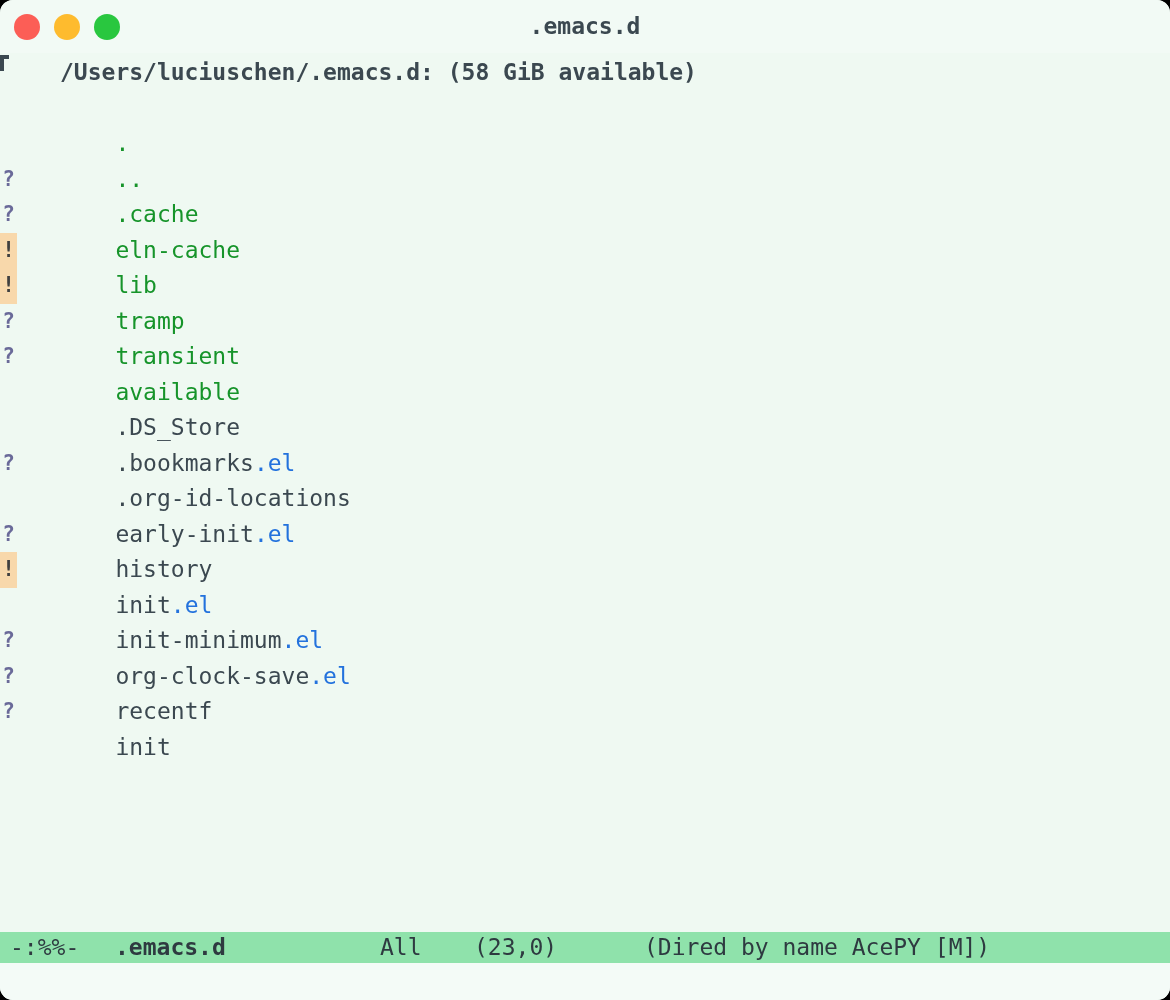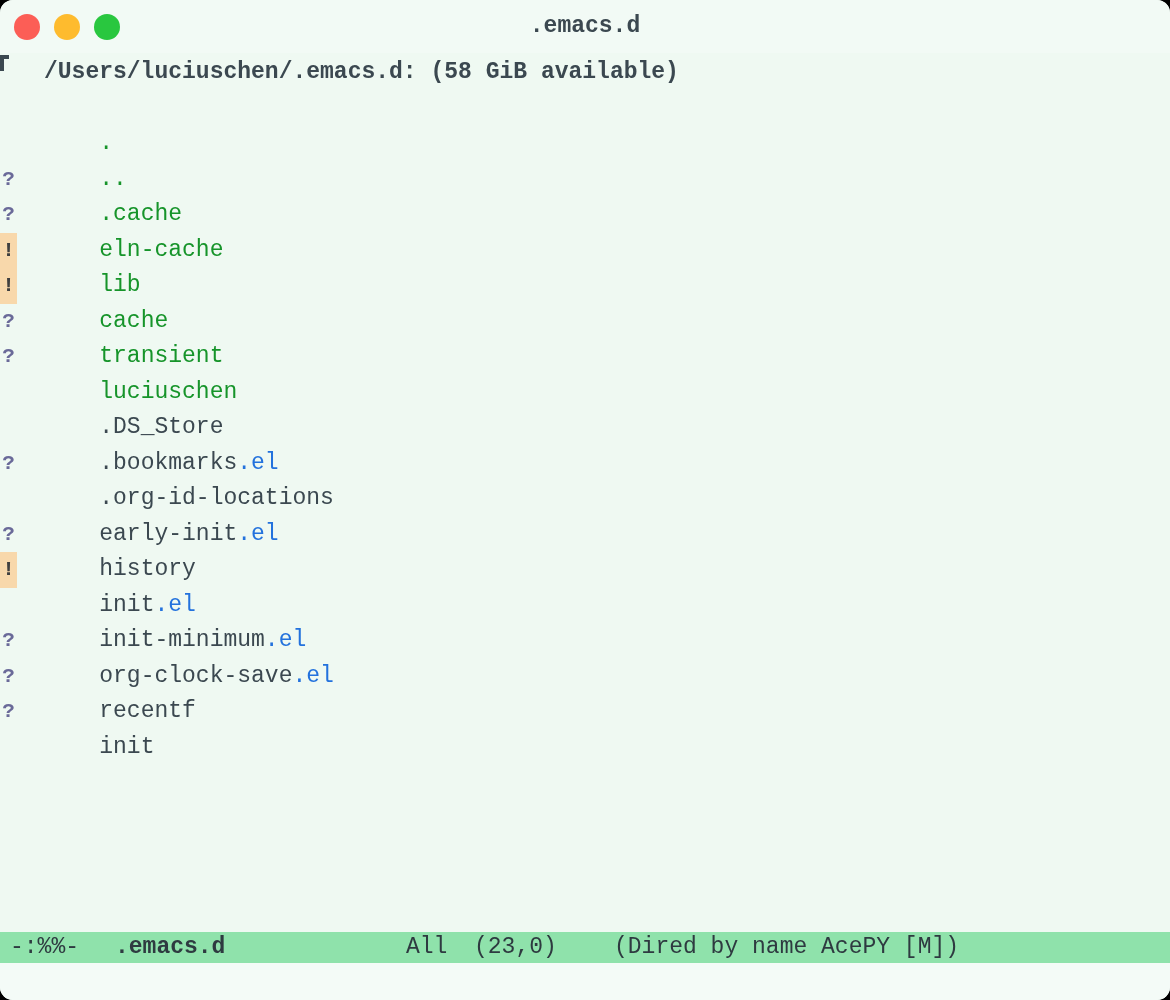--- a/index.html
+++ b/index.html
@@ -11,21 +11,20 @@
     font-family: "DejaVu Sans Mono", monospace;
   }
   .window {
     position: relative;
     width: 1170px;
     height: 1000px;
     border-radius: 13px;
     overflow: hidden;
     background: var(--window-bg, #eff9f2);
     box-sizing: border-box;
-    font-family: Liberation Mono, monospace;
   }
   
   .titlebar {
     position: relative;
     height: 53px;
     background: var(--titlebar-bg, #f2faf5);
   }
   .traffic-lights {
     position: absolute;
     left: 14px;
@@ -67,21 +66,21 @@
     width: 9px;
     height: 16px;
     border-top: 4px solid var(--text, #3b4850);
     border-left: 4px solid var(--text, #3b4850);
     box-sizing: border-box;
   }
   .line {
     position: relative;
     height: 35.5px;
     line-height: 35.5px;
-    padding-left: 44px;
+    padding-left: 60px;
     font-size: 23px;
     color: var(--text, #3b4850);
     white-space: pre;
   }
   .line.header { font-weight: bold; }
   .entry .mark {
     position: absolute;
     left: 0;
     top: 0;
     width: 17px;
@@ -106,23 +105,23 @@
     height: 31px;
     background: var(--modeline-bg, #8fe2ab);
     color: #2e3a40;
     font-size: 23px;
     line-height: 31px;
     white-space: pre;
   }
   .modeline span { position: absolute; top: 0; }
   .ml-status   { left: 10px; }
   .ml-buffer   { left: 115px; font-weight: bold; }
-  .ml-pos      { left: 406px; }
+  .ml-pos      { left: 380px; }
   .ml-coords   { left: 474px; }
-  .ml-modes    { left: 614px; }
+  .ml-modes    { left: 644px; }
   
   .echo-area {
     height: 37px;
     background: var(--echo-bg, #f4fbf7);
   }
 </style>
 </head>
 <body>
 
 <div class="window">
@@ -156,29 +155,29 @@
 
   <div class="line entry">
     <span class="mark q">?</span><span class="fname dir">eln-cache</span><span class="fext"></span>
   </div>
 
   <div class="line entry">
     <span class="mark a">!</span><span class="fname dir">lib</span><span class="fext"></span>
   </div>
 
   <div class="line entry">
-    <span class="mark a">!</span><span class="fname dir">cache</span><span class="fext"></span>
+    <span class="mark a">!</span><span class="fname dir">tramp</span><span class="fext"></span>
   </div>
 
   <div class="line entry">
     <span class="mark q">?</span><span class="fname dir">transient</span><span class="fext"></span>
   </div>
 
   <div class="line entry">
-    <span class="mark q">?</span><span class="fname dir">luciuschen</span><span class="fext"></span>
+    <span class="mark q">?</span><span class="fname dir">available</span><span class="fext"></span>
   </div>
 
   <div class="line entry">
     <span class="mark"></span><span class="fname file">.DS_Store</span><span class="fext"></span>
   </div>
 
   <div class="line entry">
     <span class="mark"></span><span class="fname file">.bookmarks</span><span class="fext">.el</span>
   </div>
 

